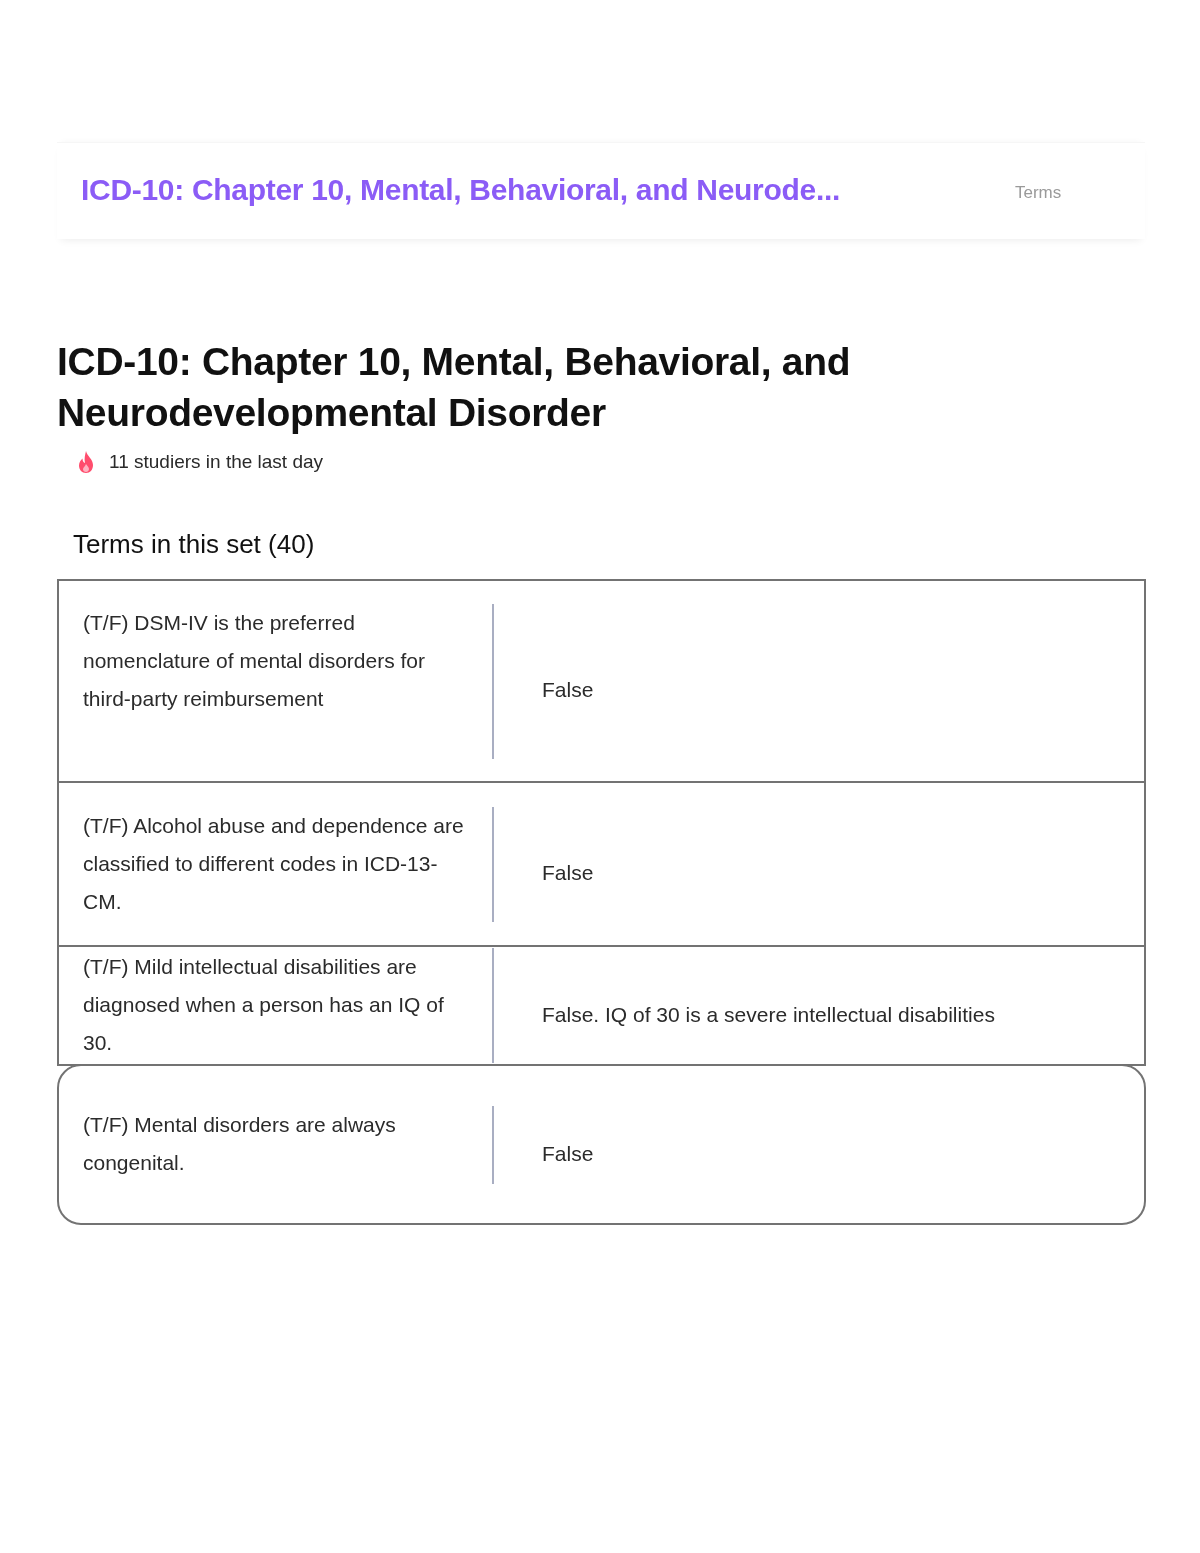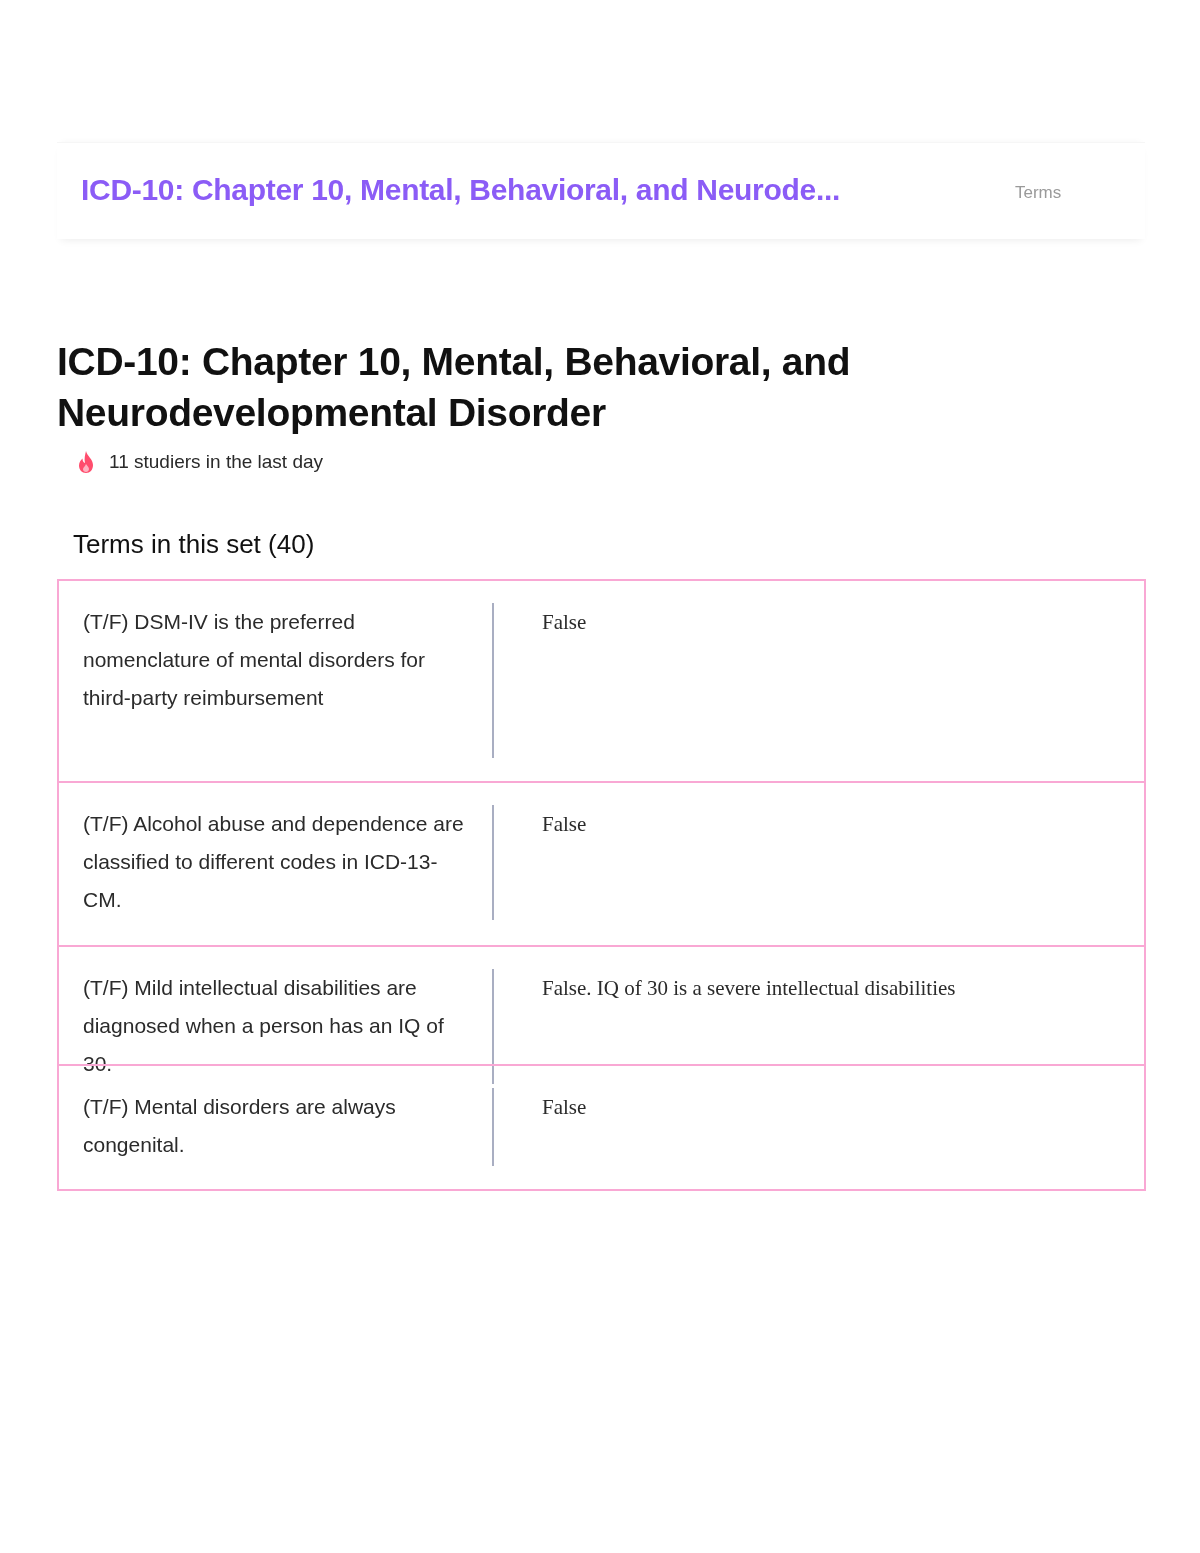--- a/index.html
+++ b/index.html
@@ -78,45 +78,45 @@
       margin: 16px;
     }
     .terms-table {
       position: absolute;
       left: 57px;
       top: 579px;
       width: 1089px;
     }
     .term-row {
       position: relative;
-      border: 2px solid #f9a8d4;
+      border: 2px solid #737373;
       margin-top: -2px;
       display: flex;
       box-sizing: border-box;
+      align-items: center;
     }
     .term-row:first-child { margin-top: 0; }
     .term-cell {
       width: 385px;
       padding: 22px 24px 22px 24px;
       font-size: 21px;
       line-height: 38px;
       color: #2b2b2b;
       border-right: 2px solid #a9aec2;
       margin: 22px 0;
       padding-top: 0;
       padding-bottom: 0;
       box-sizing: content-box;
     }
     .def-cell {
       flex: 1;
       padding: 22px 24px 4px 48px;
       font-size: 21px;
       line-height: 38px;
       color: #2b2b2b;
-      font-family: Liberation Serif, serif;
     }
   </style>
 </head>
 <body>
 
 <div class="header-bar">
   <div class="header-title">ICD-10: Chapter 10, Mental, Behavioral, and Neurode...</div>
   <div class="header-study">Terms</div>
 </div>
 
@@ -138,17 +138,17 @@
     <div class="def-cell">False</div>
   </div>
   <div class="term-row" style="height:166px;">
     <div class="term-cell" style="height:115px;">(T/F) Alcohol abuse and dependence are classified to different codes in ICD-13-CM.</div>
     <div class="def-cell">False</div>
   </div>
   <div class="term-row" style="height:121px;">
     <div class="term-cell" style="height:115px;">(T/F) Mild intellectual disabilities are diagnosed when a person has an IQ of 30.</div>
     <div class="def-cell">False. IQ of 30 is a severe intellectual disabilities</div>
   </div>
-  <div class="term-row" style="height:127px;">
+  <div class="term-row" style="height:161px;border-radius:24px;">
     <div class="term-cell" style="height:78px;">(T/F) Mental disorders are always congenital.</div>
     <div class="def-cell">False</div>
   </div>
 </div>
 
 </body></html>

